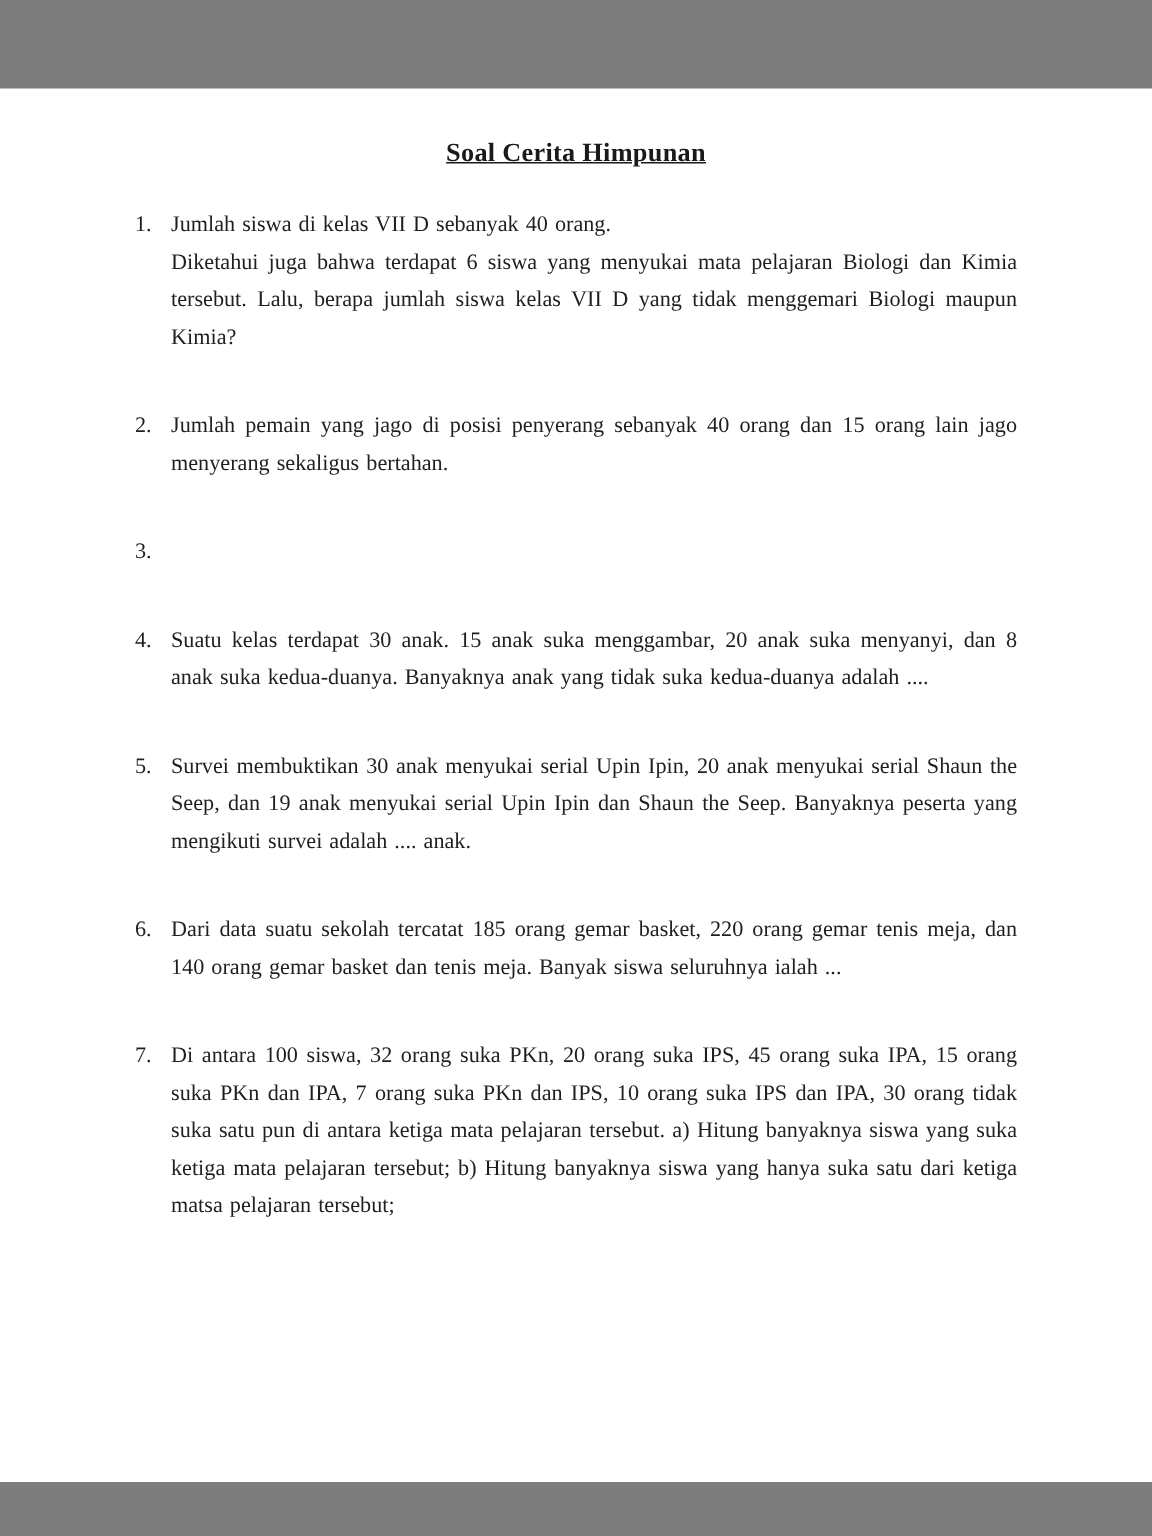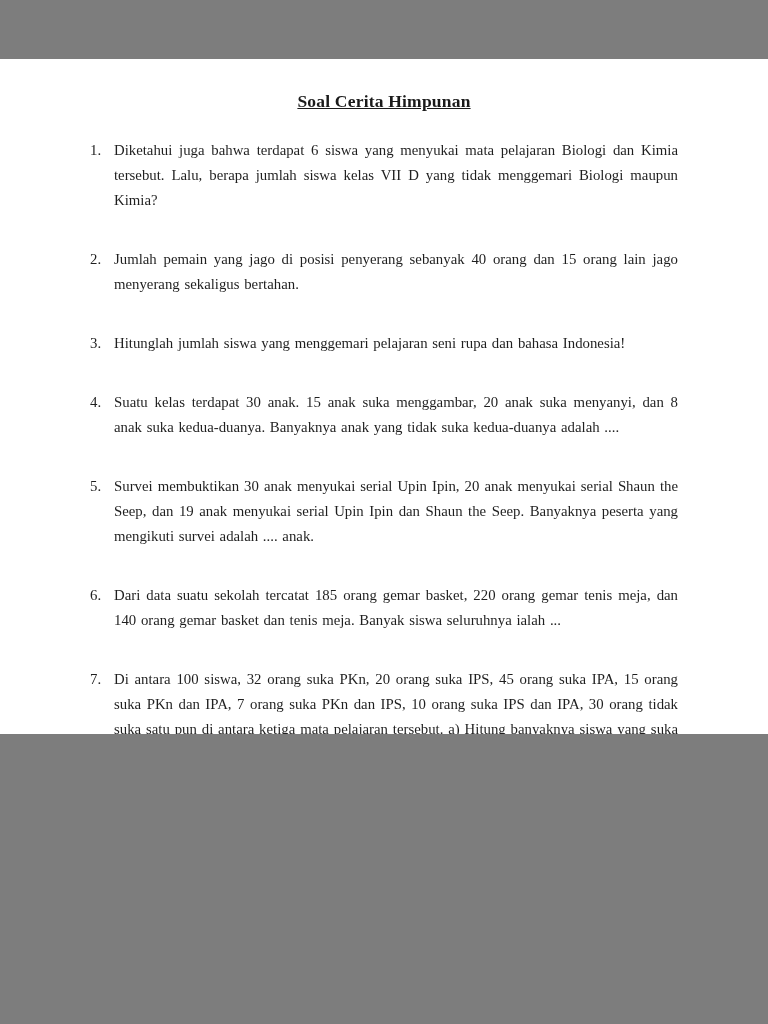--- a/index.html
+++ b/index.html
@@ -13,21 +13,21 @@
     height: 1024px;
     background: #7d7d7d;
     display: flex;
     flex-direction: column;
     overflow: hidden;
   }
   .gray-bar-top { height: 59px; flex: none; }
   .gray-bar-bottom { height: 34px; flex: none; }
   .sheet {
     width: 768px;
-    height: 675px;
+    height: 929px;
     flex: none;
     background: #ffffff;
     padding: 32px 90px 40px 90px;
     overflow: hidden;
   }
   .doc-title {
     text-align: center;
     font-size: 17.5px;
     font-weight: bold;
     text-decoration: underline;
@@ -62,33 +62,33 @@
 <body>
 
 <div class="viewport">
   <div class="gray-bar-top"></div>
   <div class="sheet">
     <h1 class="doc-title">Soal Cerita Himpunan</h1>
     <div>
         <div class="question">
           <div class="q-num">1.</div>
           <div class="q-body">
+            <p class="q-para">Jumlah siswa di kelas VII D sebanyak 40 orang.</p>
             <p class="q-para">Diketahui juga bahwa terdapat 6 siswa yang menyukai mata pelajaran Biologi dan Kimia tersebut. Lalu, berapa jumlah siswa kelas VII D yang tidak menggemari Biologi maupun Kimia?</p>
           </div>
         </div>
         <div class="question">
           <div class="q-num">2.</div>
           <div class="q-body">
             <p class="q-para">Jumlah pemain yang jago di posisi penyerang sebanyak 40 orang dan 15 orang lain jago menyerang sekaligus bertahan.</p>
           </div>
         </div>
         <div class="question">
           <div class="q-num">3.</div>
           <div class="q-body">
-            <p class="q-para">Hitunglah jumlah siswa yang menggemari pelajaran seni rupa dan bahasa Indonesia!</p>
           </div>
         </div>
         <div class="question">
           <div class="q-num">4.</div>
           <div class="q-body">
             <p class="q-para">Suatu kelas terdapat 30 anak. 15 anak suka menggambar, 20 anak suka menyanyi, dan 8 anak suka kedua-duanya. Banyaknya anak yang tidak suka kedua-duanya adalah ....</p>
           </div>
         </div>
         <div class="question">
           <div class="q-num">5.</div>

